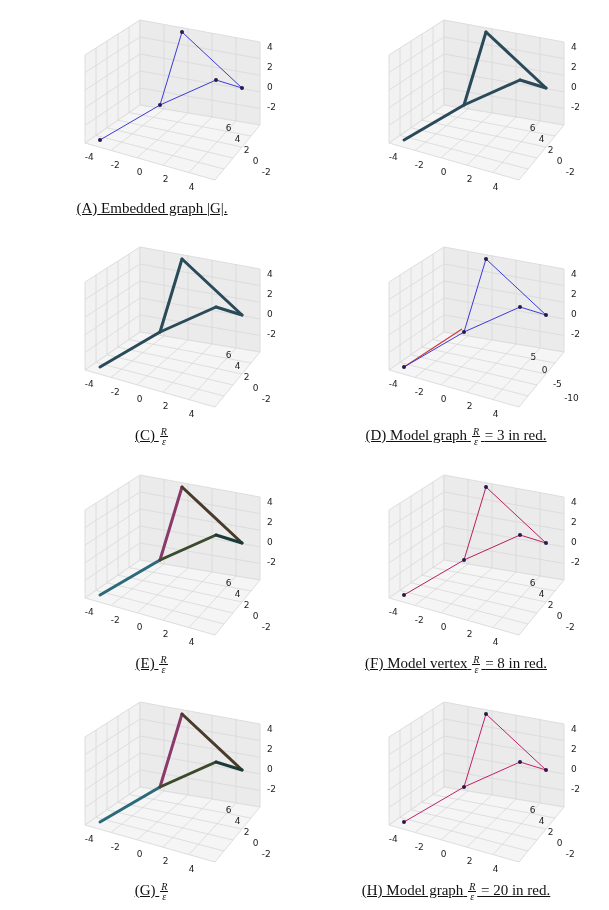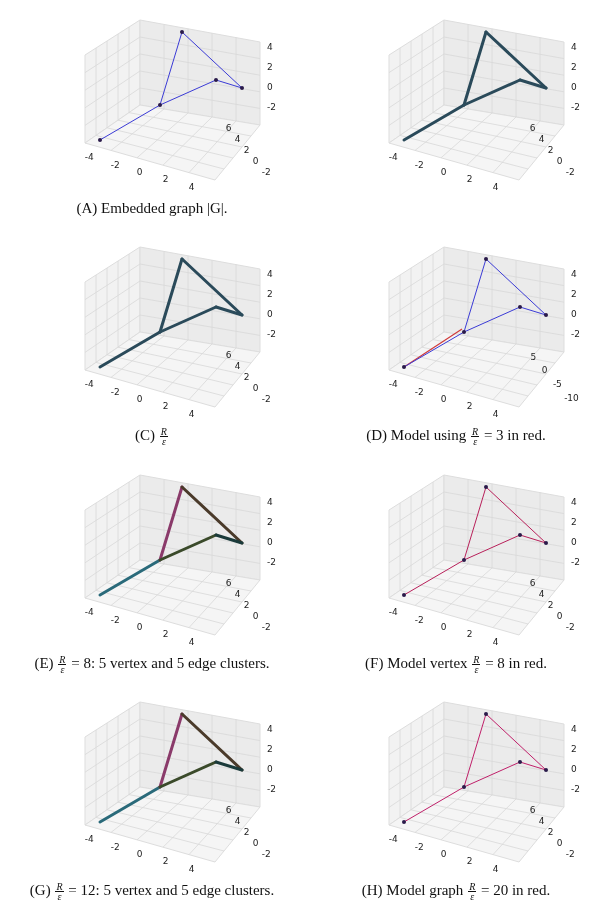--- a/index.html
+++ b/index.html
@@ -1,19 +1,19 @@
 <!DOCTYPE html>
 <html><head>
 <meta charset="utf-8">
 <style>
   html,body{margin:0;padding:0;background:#fff;}
   body{width:609px;height:910px;position:relative;overflow:hidden;font-family:"DejaVu Sans",sans-serif;}
   .panel{position:absolute;width:304px;height:227px;}
   .plot{position:absolute;left:0;top:0;width:304px;height:200px;}
-  .caption{position:absolute;left:0;width:304px;top:200px;text-align:center;font-family:"Liberation Serif","DejaVu Serif",serif;font-size:15px;color:#111;white-space:nowrap;}
+  .caption{position:absolute;left:0;width:304px;top:200px;text-align:center;font-family:"Liberation Serif","DejaVu Serif",serif;font-size:15px;color:#111;white-space:nowrap;text-decoration:underline;}
   .frac{display:inline-block;vertical-align:middle;text-align:center;font-size:10px;line-height:9px;font-style:italic;margin:0 1px;}
   .frac span{display:block;}
   .frac .num{border-bottom:1px solid #111;padding:0 1px;}
   svg text{font-family:"DejaVu Sans",sans-serif;font-size:9px;fill:#222;}
 </style>
 </head>
 <body>
 
 <div id="fig">
     <div class="panel" style="left: 0px; top: 0px;">
@@ -228,21 +228,21 @@
         <line x1="160" y1="105" x2="182" y2="32" stroke="#3b3bd6" stroke-width="1" stroke-linecap="round"></line>
         <line x1="182" y1="32" x2="242" y2="88" stroke="#3b3bd6" stroke-width="1" stroke-linecap="round"></line>
         <line x1="160" y1="105" x2="216" y2="80" stroke="#3b3bd6" stroke-width="1" stroke-linecap="round"></line>
         <line x1="216" y1="80" x2="242" y2="88" stroke="#3b3bd6" stroke-width="1" stroke-linecap="round"></line>
         <circle cx="100" cy="140" r="2" fill="#2a1a4a"></circle>
         <circle cx="160" cy="105" r="2" fill="#2a1a4a"></circle>
         <circle cx="182" cy="32" r="2" fill="#2a1a4a"></circle>
         <circle cx="216" cy="80" r="2" fill="#2a1a4a"></circle>
         <circle cx="242" cy="88" r="2" fill="#2a1a4a"></circle>
       </svg>
-      <div class="caption"><span>(D) Model using</span> <span class="frac"><span class="num">R</span><span>ε</span></span> <span>= 3 in red.</span></div>
+      <div class="caption"><span>(D) Model graph</span> <span class="frac"><span class="num">R</span><span>ε</span></span> <span>= 3 in red.</span></div>
     </div>
     <div class="panel" style="left: 0px; top: 455px;">
       <svg class="plot" width="304" height="200" viewBox="0 0 304 200">
         <polygon points="85,55 140,20 140,105 85,143" fill="#f2f2f2" stroke="#ddd"></polygon>
         <polygon points="140,20 260,42 260,125 140,105" fill="#ebebeb" stroke="#ddd"></polygon>
         <polygon points="85,143 140,105 260,125 215,180" fill="#f5f5f5" stroke="#ddd"></polygon>
         <g stroke="#d8d8d8" stroke-width="0.8">
           <line x1="96" y1="48" x2="96" y2="135.4"></line>
           <line x1="164" y1="24.4" x2="164" y2="109"></line>
           <line x1="85" y1="72.6" x2="140" y2="37"></line>
@@ -281,21 +281,21 @@
         <text x="267" y="50">4</text>
         <text x="267" y="70">2</text>
         <text x="267" y="90">0</text>
         <text x="267" y="110">-2</text>
         <line x1="100" y1="140" x2="160" y2="105" stroke="#2a6a7a" stroke-width="3" stroke-linecap="round"></line>
         <line x1="160" y1="105" x2="182" y2="32" stroke="#8a3a6a" stroke-width="3" stroke-linecap="round"></line>
         <line x1="182" y1="32" x2="242" y2="88" stroke="#4a3a2a" stroke-width="3" stroke-linecap="round"></line>
         <line x1="160" y1="105" x2="216" y2="80" stroke="#3a4a2a" stroke-width="3" stroke-linecap="round"></line>
         <line x1="216" y1="80" x2="242" y2="88" stroke="#1a3a3a" stroke-width="3" stroke-linecap="round"></line>
       </svg>
-      <div class="caption"><span>(E)</span> <span class="frac"><span class="num">R</span><span>ε</span></span> <span>= 8: 5 vertex and 5 edge clusters.</span></div>
+      <div class="caption"><span>(E)</span> <span class="frac"><span class="num">R</span><span>ε</span></span> </div>
     </div>
     <div class="panel" style="left: 304px; top: 455px;">
       <svg class="plot" width="304" height="200" viewBox="0 0 304 200">
         <polygon points="85,55 140,20 140,105 85,143" fill="#f2f2f2" stroke="#ddd"></polygon>
         <polygon points="140,20 260,42 260,125 140,105" fill="#ebebeb" stroke="#ddd"></polygon>
         <polygon points="85,143 140,105 260,125 215,180" fill="#f5f5f5" stroke="#ddd"></polygon>
         <g stroke="#d8d8d8" stroke-width="0.8">
           <line x1="96" y1="48" x2="96" y2="135.4"></line>
           <line x1="164" y1="24.4" x2="164" y2="109"></line>
           <line x1="85" y1="72.6" x2="140" y2="37"></line>
@@ -392,21 +392,21 @@
         <text x="267" y="50">4</text>
         <text x="267" y="70">2</text>
         <text x="267" y="90">0</text>
         <text x="267" y="110">-2</text>
         <line x1="100" y1="140" x2="160" y2="105" stroke="#2a6a7a" stroke-width="3" stroke-linecap="round"></line>
         <line x1="160" y1="105" x2="182" y2="32" stroke="#8a3a6a" stroke-width="3" stroke-linecap="round"></line>
         <line x1="182" y1="32" x2="242" y2="88" stroke="#4a3a2a" stroke-width="3" stroke-linecap="round"></line>
         <line x1="160" y1="105" x2="216" y2="80" stroke="#3a4a2a" stroke-width="3" stroke-linecap="round"></line>
         <line x1="216" y1="80" x2="242" y2="88" stroke="#1a3a3a" stroke-width="3" stroke-linecap="round"></line>
       </svg>
-      <div class="caption"><span>(G)</span> <span class="frac"><span class="num">R</span><span>ε</span></span> <span>= 12: 5 vertex and 5 edge clusters.</span></div>
+      <div class="caption"><span>(G)</span> <span class="frac"><span class="num">R</span><span>ε</span></span> </div>
     </div>
     <div class="panel" style="left: 304px; top: 682px;">
       <svg class="plot" width="304" height="200" viewBox="0 0 304 200">
         <polygon points="85,55 140,20 140,105 85,143" fill="#f2f2f2" stroke="#ddd"></polygon>
         <polygon points="140,20 260,42 260,125 140,105" fill="#ebebeb" stroke="#ddd"></polygon>
         <polygon points="85,143 140,105 260,125 215,180" fill="#f5f5f5" stroke="#ddd"></polygon>
         <g stroke="#d8d8d8" stroke-width="0.8">
           <line x1="96" y1="48" x2="96" y2="135.4"></line>
           <line x1="164" y1="24.4" x2="164" y2="109"></line>
           <line x1="85" y1="72.6" x2="140" y2="37"></line>

